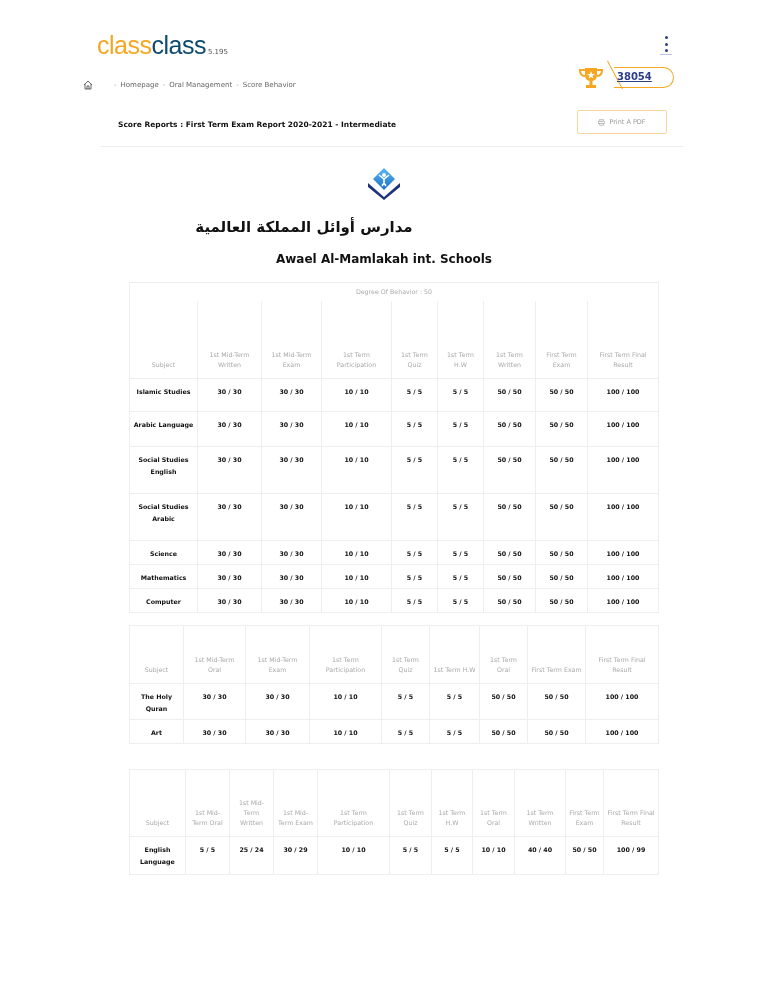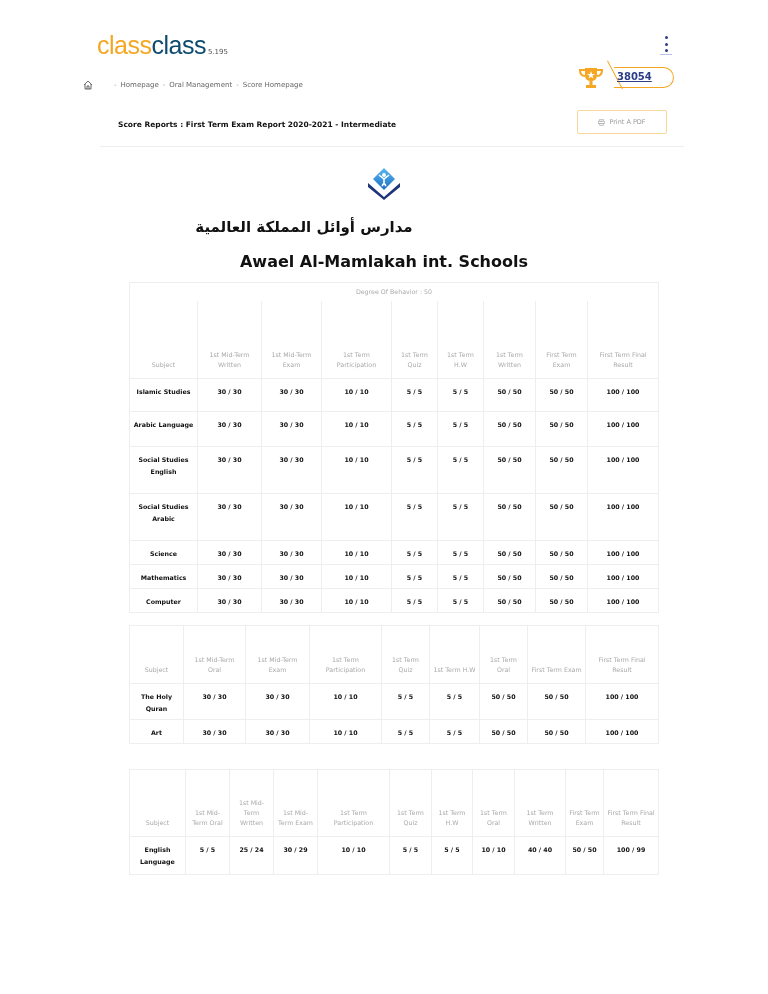--- a/index.html
+++ b/index.html
@@ -20,21 +20,21 @@
   .score-pill { position: absolute; left: 578px; top: 64px; width: 95px; height: 24px; }
   .score-pill .trophy { position: absolute; left: 0; top: 2px; width: 26px; height: 24px; }
   .score-pill .pill { position: absolute; left: 36px; top: 3px; width: 60px; height: 21px; border: 1px solid #f5a623; border-left: none; border-radius: 0 11px 11px 0; }
   .score-pill .slash { position: absolute; left: 29px; top: -3px; width: 1px; height: 32px; background: #f5a623; transform: rotate(-28deg); transform-origin: top left; }
   .score-pill .val { position: absolute; left: 39px; top: 7px; font-size: 10px; font-weight: bold; color: #2c3e8a; text-decoration: underline; }
   .pdf-btn { position: absolute; left: 577px; top: 110px; width: 90px; height: 24px; border: 1px solid #f8d79b; border-radius: 2px; background: #fff; display: flex; align-items: center; justify-content: center; font-size: 6.5px; color: #999; gap: 4px; }
   .pdf-btn .pr { width: 7px; height: 7px; }
   .divider { position: absolute; left: 100px; top: 146px; width: 584px; height: 1px; background: #eceef2; }
   .school-logo { position: absolute; left: 366px; top: 167px; width: 36px; height: 34px; }
   .ar-name { position: absolute; left: 0; width: 608px; top: 218px; text-align: center; font-size: 15px; font-weight: bold; color: #111; direction: rtl; }
-  .en-name { position: absolute; left: 0; width: 768px; top: 252px; text-align: center; font-size: 16px; font-weight: bold; color: #111; }
+  .en-name { position: absolute; left: 0; width: 768px; top: 252px; text-align: center; font-size: 12px; font-weight: bold; color: #111; }
   table { position: absolute; border-collapse: collapse; table-layout: fixed; font-size: 6.3px; }
   th, td { border: 1px solid #eceef2; text-align: center; }
   th { color: #a9a9a9; font-weight: normal; vertical-align: bottom; padding: 0 3px 8px; line-height: 10px; }
   td { font-weight: bold; color: #111; vertical-align: top; padding: 7px 3px 4px; line-height: 12px; }
   td.subj { font-size: 6.3px; }
   .t1 { left: 129px; top: 282px; width: 529px; }
   .t1 .behav { height: 18px; color: #aaa; font-size: 6.3px; padding: 0; vertical-align: middle; border-bottom: none; }
   .t1 .hrow th { height: 78px; border-top: none; }
   .t2 { left: 129px; top: 625px; width: 529px; }
   .t2 .hrow th { height: 58px; }
@@ -63,21 +63,21 @@
   <span class="crumb">
       <span class="sep">-</span>
       <span>Homepage</span>
     </span>
   <span class="crumb">
       <span class="sep">-</span>
       <span>Oral Management</span>
     </span>
   <span class="crumb">
       <span class="sep">-</span>
-      <span>Score Homepage</span>
+      <span>Score Behavior</span>
     </span>
 </div>
 
 <div class="page-title">Score Reports : First Term Exam Report 2020-2021 - Intermediate</div>
 
 <div class="score-pill">
   <svg class="trophy" viewBox="0 0 26 24">
     <path d="M7 2 H19 V9 Q19 15 13 15 Q7 15 7 9 Z" fill="#f5a623"></path>
     <path d="M7 4 H2 Q2 10 7 10 M19 4 H24 Q24 10 19 10" fill="none" stroke="#f5a623" stroke-width="2"></path>
     <rect x="11.5" y="15" width="3" height="4" fill="#f5a623"></rect>

